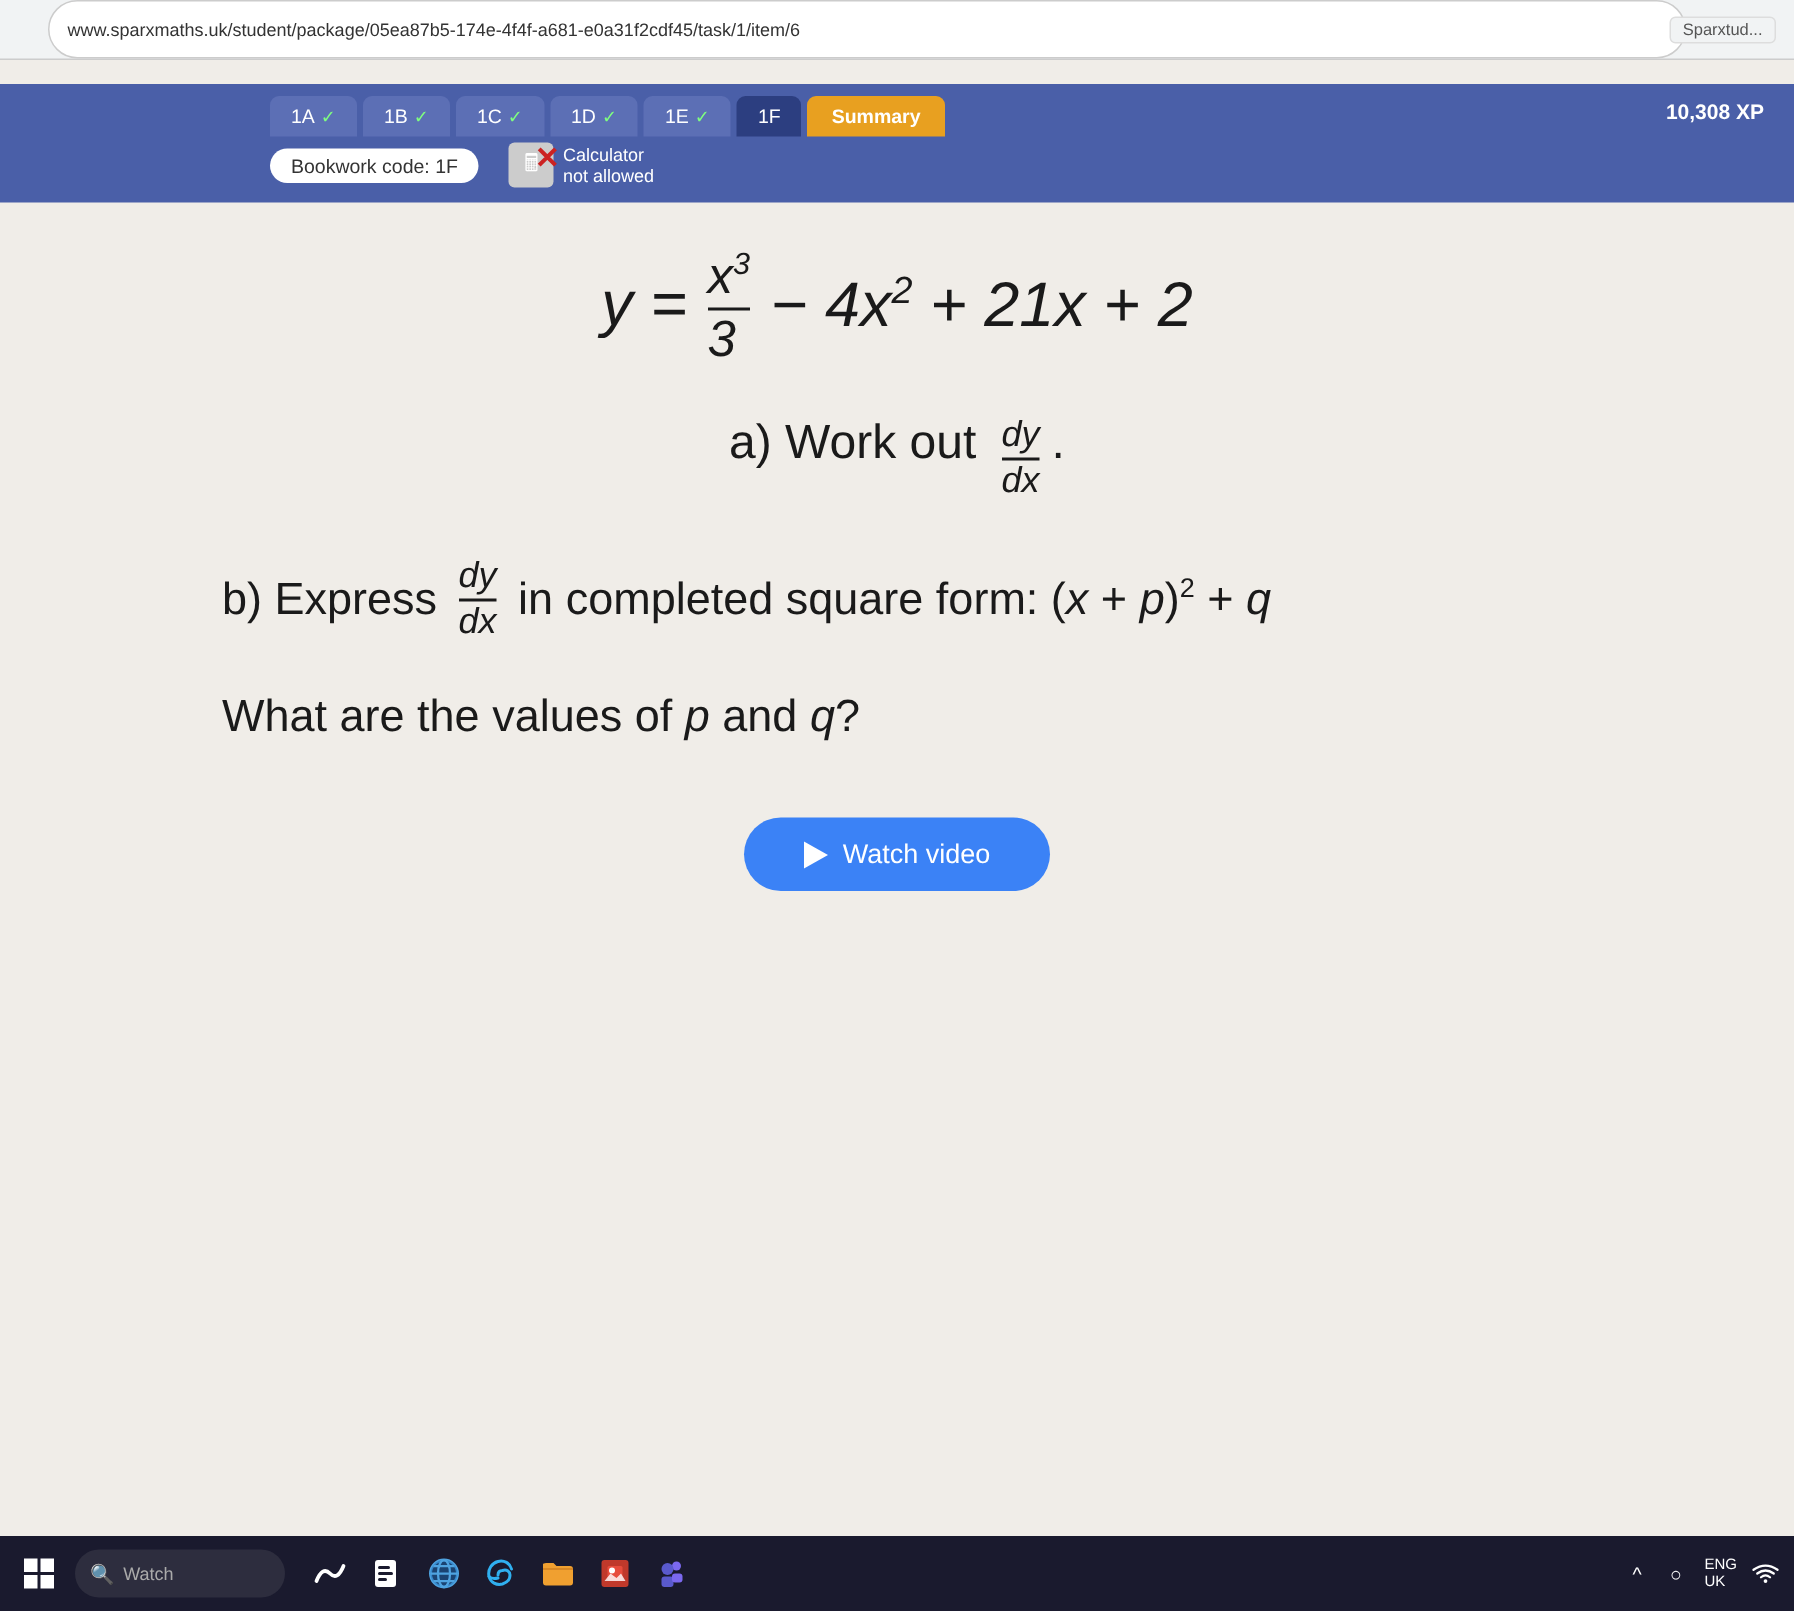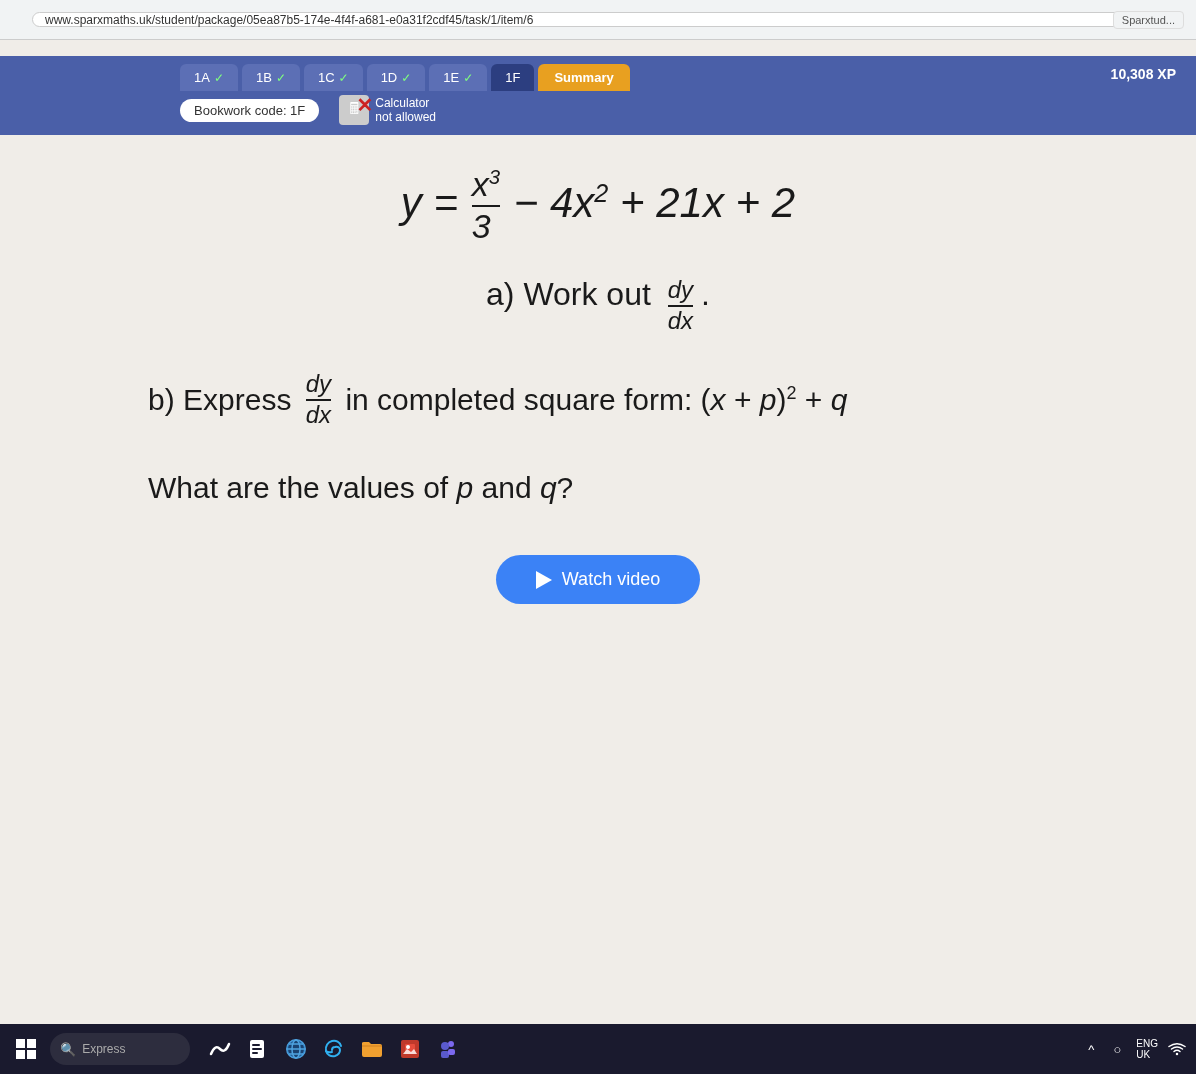--- a/index.html
+++ b/index.html
@@ -20,21 +20,21 @@
       align-items: center;
       padding: 0 12px;
       border-bottom: 1px solid #ccc;
       position: relative;
     }
     .url-bar {
       flex: 1;
       background: white;
       border: 1px solid #ccc;
       border-radius: 20px;
-      height: 15px;
+      height: 39px;
       display: flex;
       align-items: center;
       padding: 0 12px;
       font-size: 12px;
       color: #333;
       margin: 0 60px 0 20px;
     }
     .browser-extension {
       position: absolute;
       right: 12px;
@@ -217,21 +217,21 @@
       padding-bottom: 1px;
       font-size: 24px;
     }
     .part-a .frac-inline .den {
       font-size: 24px;
     }
 
     .part-b {
       font-size: 30px;
       color: #1a1a1a;
-      margin-bottom: 42px;
+      margin-bottom: 32px;
       text-align: left;
       width: 100%;
       max-width: 900px;
       display: flex;
       align-items: center;
       flex-wrap: wrap;
       gap: 6px;
     }
     .part-b .frac-inline {
       display: inline-flex;
@@ -487,21 +487,21 @@
     <div class="win-grid">
       <span></span>
         <span></span>
         <span></span>
         <span></span>
     </div>
   </div>
 
   <div class="search-bar">
     <span class="search-icon-tb">🔍</span>
-    <span>Express</span>
+    <span>Watch</span>
   </div>
 
   <div class="taskbar-icons">
     <div class="tb-icon">
       <svg width="22" height="18" viewBox="0 0 22 18" fill="none" xmlns="http://www.w3.org/2000/svg">
         <path d="M2 14 Q6 4 11 9 Q16 14 20 4" stroke="white" stroke-width="2.5" fill="none" stroke-linecap="round"></path>
       </svg>
     </div>
     <div class="tb-icon">
       <svg width="20" height="22" viewBox="0 0 20 22" fill="white" xmlns="http://www.w3.org/2000/svg">

